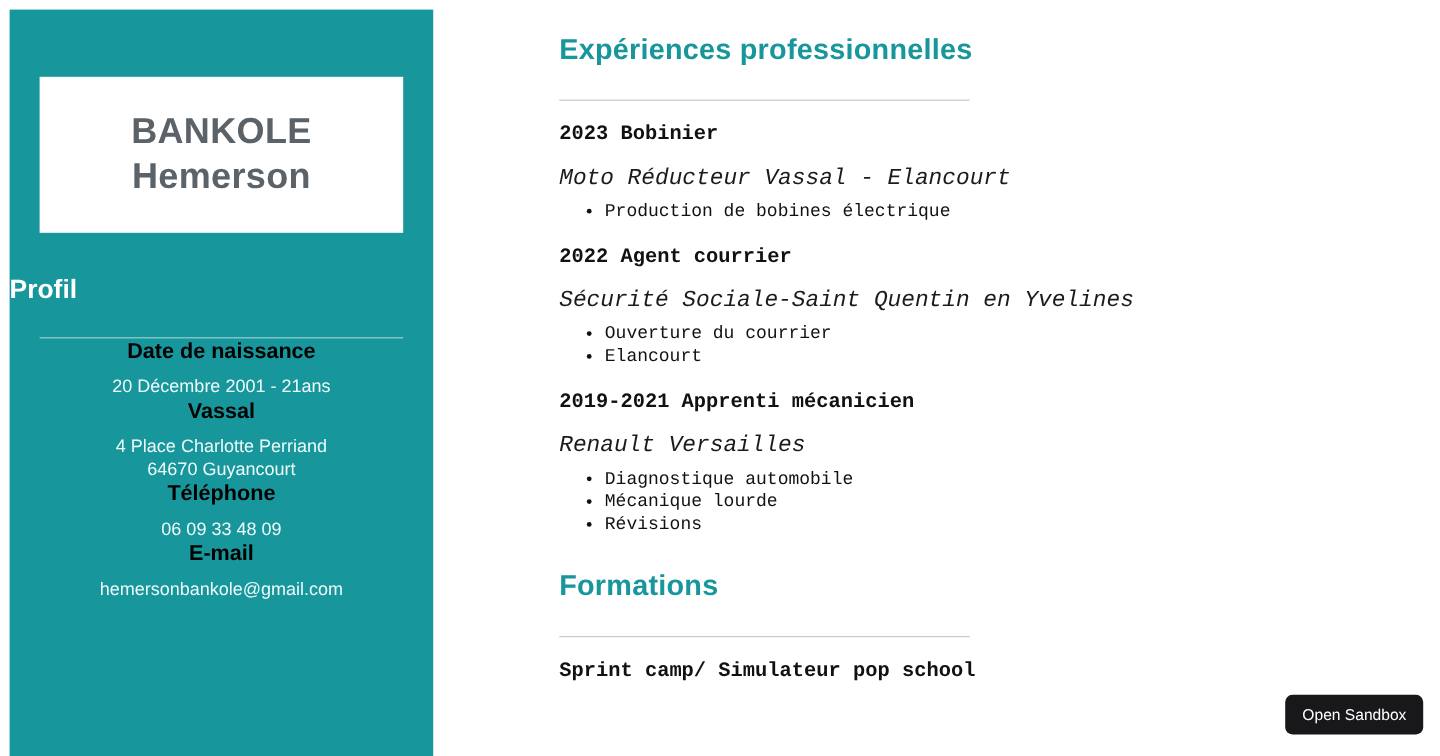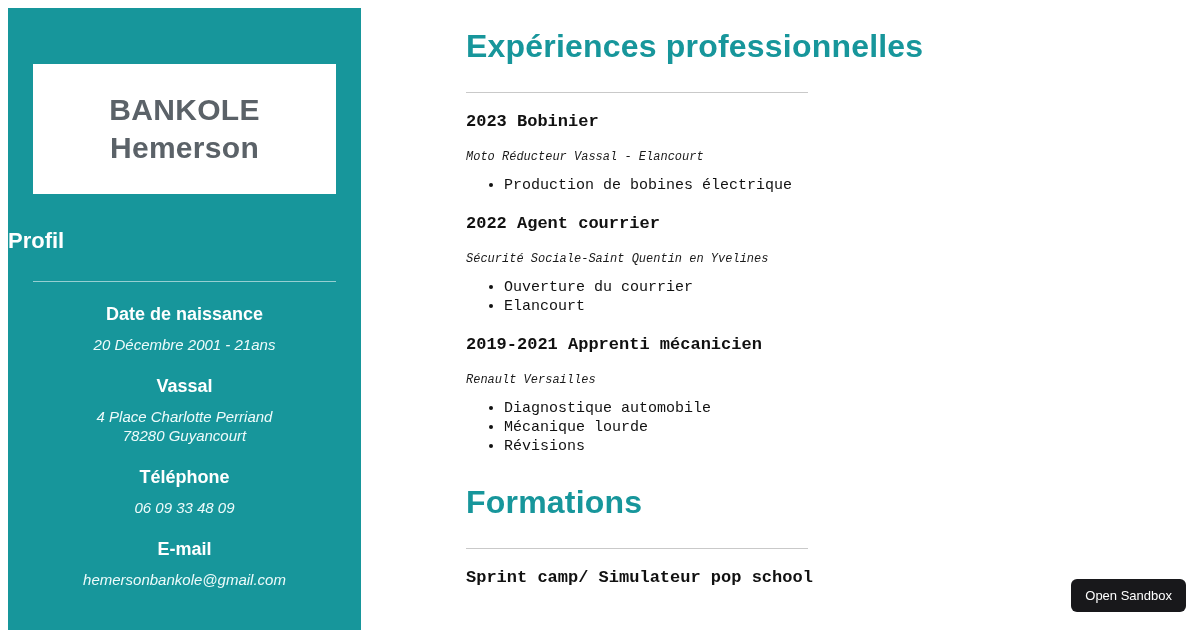--- a/index.html
+++ b/index.html
@@ -50,46 +50,45 @@
     color: #ffffff;
     font-size: 22px;
     font-weight: bold;
   }
   .hr-light {
     margin: 27px 25px 0 25px;
     height: 1px;
     background: rgba(255,255,255,0.55);
   }
   .field-label {
-    margin-top: 22px;
     text-align: center;
-    color: #ffffff;
+    color: #000000;
     font-size: 18px;
     font-weight: bold;
   }
   .field-value {
     margin-top: 10px;
     text-align: center;
     color: #eefbfb;
     font-size: 15px;
     line-height: 19px;
   }
-  .field-value .line { display: block; font-style: italic; }
+  .field-value .line { display: block; }
 
   
   .main {
     position: absolute;
     left: 466px;
     top: 0;
     width: 700px;
     height: 630px;
   }
   .section-title {
     color: #17969b;
-    font-size: 32px;
+    font-size: 24px;
     font-weight: bold;
     margin: 0;
     padding-top: 28px;
     letter-spacing: 0.2px;
   }
   .section-rule {
     width: 342px;
     height: 1px;
     background: #c9c9c9;
     margin-top: 27px;
@@ -100,21 +99,21 @@
   }
   .job-title {
     color: #111111;
     font-size: 17px;
     font-weight: bold;
     line-height: 22px;
   }
   .job-company {
     margin-top: 15px;
     color: #1b1b1b;
-    font-size: 12px;
+    font-size: 19px;
     font-style: italic;
     line-height: 19px;
   }
   ul.bullets {
     margin: 9px 0 0 0;
     padding-left: 38px;
     list-style: disc;
   }
   ul.bullets li {
     color: #111111;
@@ -154,21 +153,21 @@
     <div class="hr-light"></div>
 
     <div class="field-label">Date de naissance</div>
     <div class="field-value">
       <span class="line">20 Décembre 2001 - 21ans</span>
     </div>
 
     <div class="field-label">Vassal</div>
     <div class="field-value">
       <span class="line">4 Place Charlotte Perriand</span>
-      <span class="line">78280 Guyancourt</span>
+      <span class="line">64670 Guyancourt</span>
     </div>
 
     <div class="field-label">Téléphone</div>
     <div class="field-value">
       <span class="line">06 09 33 48 09</span>
     </div>
 
     <div class="field-label">E-mail</div>
     <div class="field-value">
       <span class="line">hemersonbankole@gmail.com</span>

